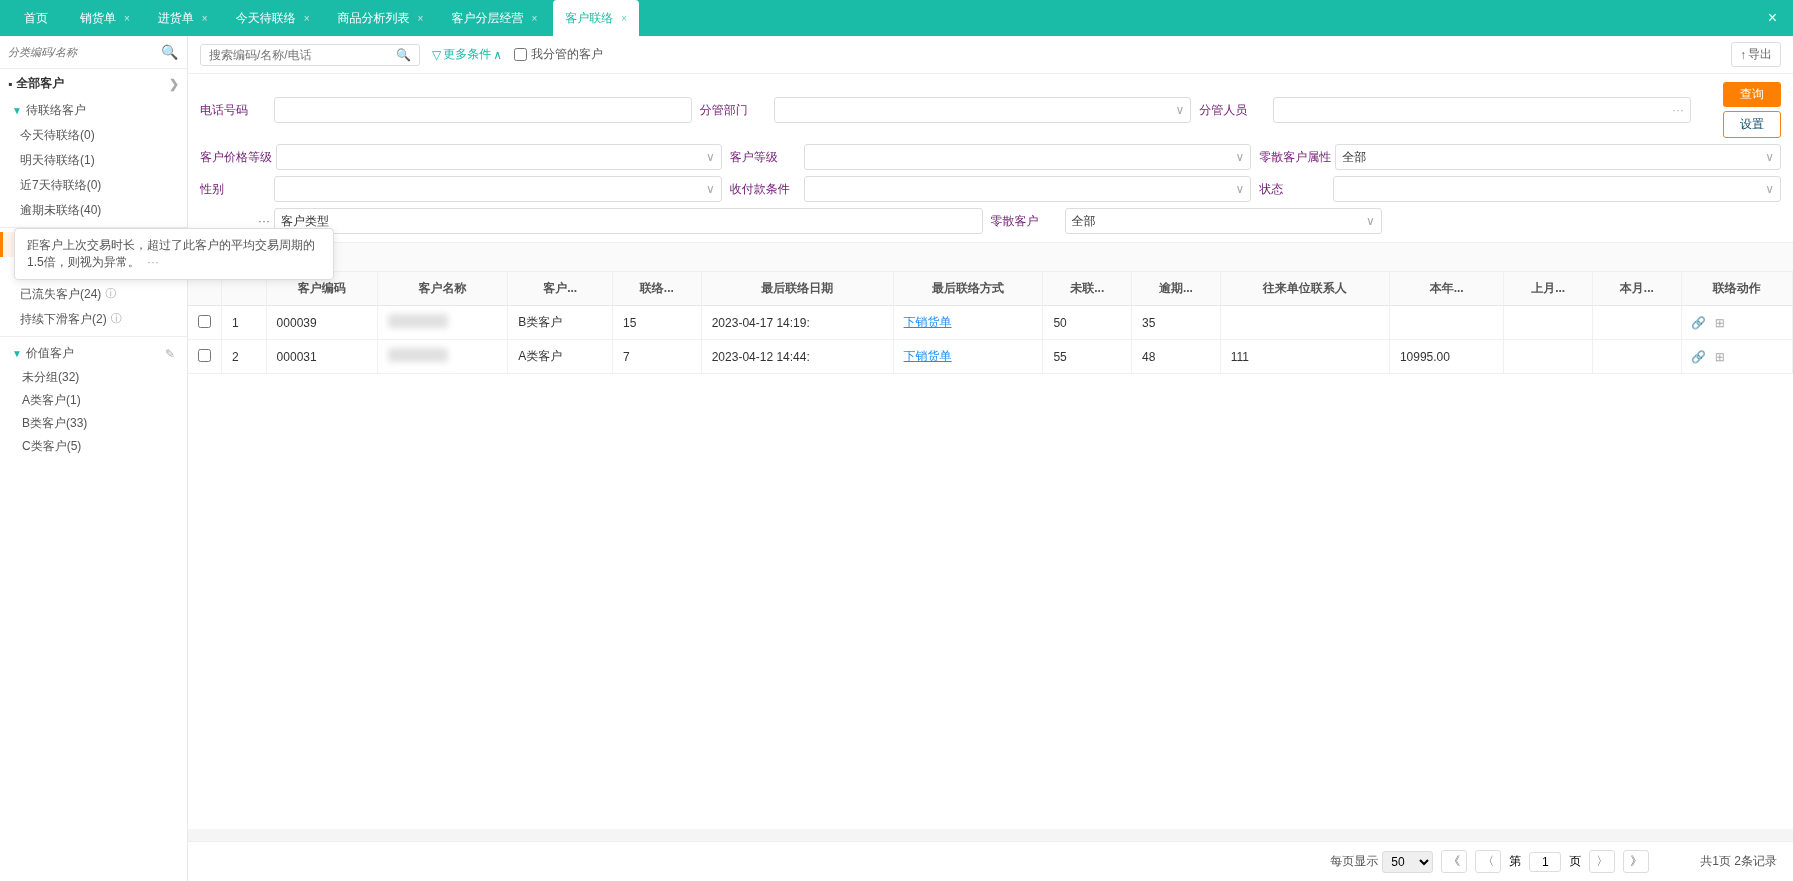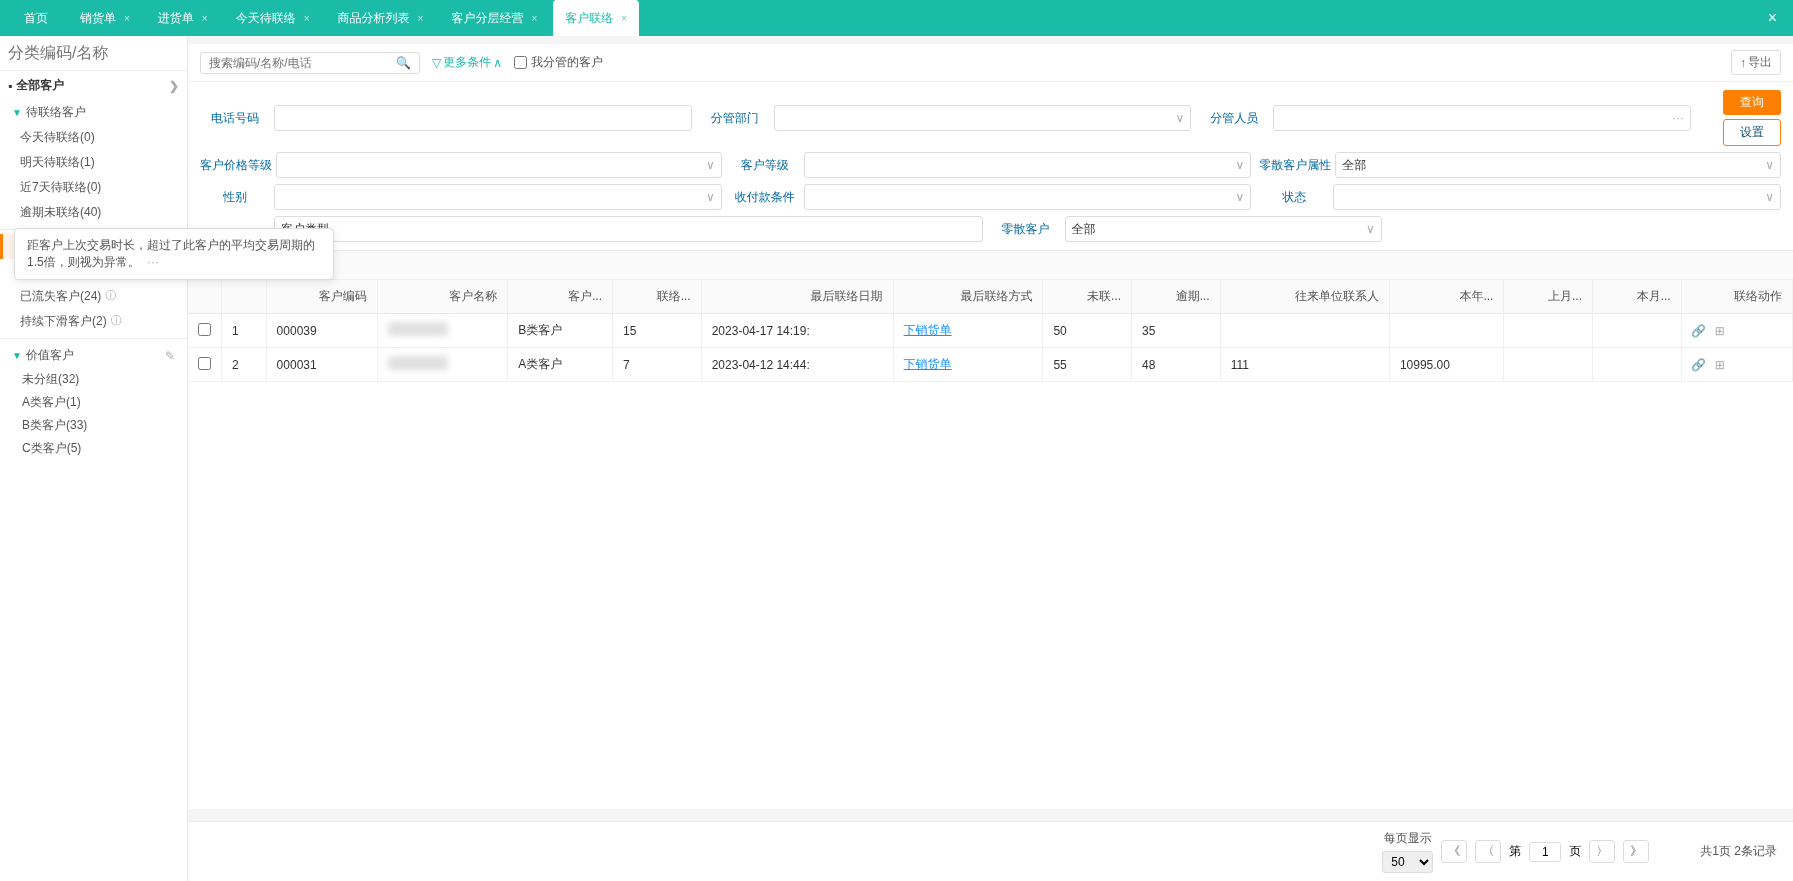--- a/index.html
+++ b/index.html
@@ -12,77 +12,77 @@
     .nav-tab .close-x { font-size: 10px; opacity: 0.7; margin-left: 4px; }
     .nav-tab.home { padding: 0 16px; }
     .top-nav-right { margin-left: auto; color: #fff; font-size: 16px; cursor: pointer; padding: 0 8px; }
 
     
     .main-layout { display: flex; height: calc(881px - 36px); }
 
     
     .sidebar { width: 188px; background: #fff; border-right: 1px solid #e8e8e8; display: flex; flex-direction: column; overflow: hidden; flex-shrink: 0; }
     .sidebar-search { display: flex; align-items: center; padding: 8px; border-bottom: 1px solid #eee; gap: 4px; }
-    .sidebar-search input { flex: 1; border: none; outline: none; font-size: 16px; color: #333; }
+    .sidebar-search input { flex: 1; border: none; outline: none; font-size: 11px; color: #333; font-style: italic; }
     .sidebar-search .search-icon { color: #999; font-size: 14px; cursor: pointer; }
     .sidebar-all { display: flex; align-items: center; gap: 4px; font-size: 13px; font-weight: bold; color: #333; padding: 6px 8px; cursor: pointer; }
     .sidebar-all .expand-icon { margin-left: auto; color: #aaa; }
     .sidebar-group-title { color: #555; font-size: 12px; padding: 4px 12px; display: flex; align-items: center; gap: 4px; cursor: pointer; }
     .sidebar-group-title .arrow { color: #1abca8; font-size: 10px; }
     .sidebar-item { padding: 4px 12px 4px 20px; color: #555; cursor: pointer; display: flex; align-items: flex-start; }
     .sidebar-item.active { background: #fff3eb; color: #ff8000; border-left: 3px solid #ff8000; padding-left: 17px; }
     .sidebar-divider { height: 1px; background: #eee; margin: 4px 0; }
     .sidebar-group2 { padding: 4px 12px; display: flex; align-items: center; gap: 4px; color: #555; font-size: 12px; cursor: pointer; }
     .sidebar-group2 .icons { display: flex; gap: 4px; margin-left: auto; }
     .sidebar-item2 { padding: 3px 12px 3px 22px; color: #555; cursor: pointer; }
 
     
     .tooltip-box { position: absolute; top: 228px; left: 14px; background: #fff; border: 1px solid #ddd; border-radius: 4px; padding: 8px 12px; font-size: 12px; color: #555; z-index: 100; max-width: 320px; box-shadow: 0 2px 8px rgba(0,0,0,0.1); }
 
     
     .content-area { flex: 1; display: flex; flex-direction: column; overflow: hidden; }
 
     
-    .filter-bar { background: #fff; padding: 6px 12px; border-bottom: 1px solid #eee; display: flex; align-items: center; gap: 12px; margin-top: 8px; }
+    .filter-bar { background: #fff; padding: 6px 12px; border-bottom: 1px solid #eee; display: flex; align-items: center; gap: 12px; }
     .filter-search { display: flex; align-items: center; border: 1px solid #ddd; border-radius: 3px; padding: 3px 8px; gap: 4px; width: 220px; }
     .filter-search input { border: none; outline: none; font-size: 12px; width: 100%; }
     .filter-search .s-icon { color: #1abca8; }
     .more-filter { color: #1abca8; display: flex; align-items: center; gap: 2px; cursor: pointer; }
     .my-customer { display: flex; align-items: center; gap: 4px; color: #555; cursor: pointer; }
     .my-customer input[type=checkbox] { accent-color: #1abca8; }
     .export-btn { margin-left: auto; color: #666; cursor: pointer; display: flex; align-items: center; gap: 2px; border: 1px solid #ddd; padding: 3px 8px; border-radius: 3px; background: #fff; }
 
     
     .filter-form { background: #fff; padding: 8px 12px; border-bottom: 1px solid #eee; }
     .filter-row { display: flex; align-items: center; gap: 8px; margin-bottom: 6px; }
     .filter-row:last-child { margin-bottom: 0; }
     .filter-field { display: flex; align-items: center; flex: 1; gap: 4px; }
-    .filter-label { color: #0369a1; white-space: nowrap; min-width: 70px; text-align: center; }
+    .filter-label { color: #701a75; white-space: nowrap; min-width: 70px; text-align: left; }
     .filter-input { flex: 1; border: 1px solid #ddd; border-radius: 3px; padding: 3px 6px; outline: none; color: #333; display: flex; align-items: center; justify-content: space-between; height: 26px; }
     .filter-select { flex: 1; display: flex; align-items: center; justify-content: space-between; border: 1px solid #ddd; border-radius: 3px; padding: 3px 6px; height: 26px; color: #333; }
     .filter-select .arrow { color: #aaa; }
     .filter-btns { display: flex; flex-direction: column; gap: 4px; margin-left: 24px; }
     .btn-query { background: #ff8000; color: #fff; border: none; border-radius: 3px; padding: 4px 16px; cursor: pointer; }
     .btn-setting { background: #fff; color: #0c4a6e; border: 1px solid #ff8000; border-radius: 3px; padding: 4px 16px; cursor: pointer; }
 
     
     .table-area { flex: 1; overflow: auto; background: #fff; }
     .data-table { width: 100%; border-collapse: collapse; }
-    .data-table th { background: #fafafa; border-bottom: 1px solid #e8e8e8; padding: 8px 10px; text-align: right; color: #555; white-space: nowrap; font-weight: normal; border-right: 1px solid #f0f0f0; }
+    .data-table th { background: #fafafa; border-bottom: 1px solid #e8e8e8; padding: 8px 10px; text-align: center; color: #555; white-space: nowrap; font-weight: bold; border-right: 1px solid #f0f0f0; }
     .data-table td { border-bottom: 1px solid #f0f0f0; padding: 8px 10px; color: #333; white-space: nowrap; border-right: 1px solid #f0f0f0; }
     .link-text { color: #1890ff; text-decoration: underline; cursor: pointer; }
     .action-icons { display: flex; gap: 8px; color: #aaa; cursor: pointer; }
     .table-toolbar { display: flex; align-items: center; padding: 6px 12px; background: #fafafa; border-bottom: 1px solid #eee; gap: 8px; }
     .gear-icon { color: #666; cursor: pointer; font-size: 14px; }
     .checkbox-col { width: 32px; text-align: center; }
     .blurred { filter: blur(3px); color: transparent; background: #e0e0e0; border-radius: 3px; width: 60px; height: 14px; display: inline-block; }
 
     
     .pagination { display: flex; align-items: center; justify-content: flex-end; padding: 8px 16px; background: #fff; border-top: 1px solid #eee; gap: 8px; }
-    .pagination-info { color: #555; display: flex; align-items: center; gap: 4px; flex-direction: column; }
+    .pagination-info { color: #555; display: flex; align-items: center; gap: 4px; }
     .page-size-select { border: 1px solid #ddd; border-radius: 3px; padding: 2px 4px; }
     .page-btn { border: 1px solid #ddd; border-radius: 3px; padding: 2px 6px; cursor: pointer; background: #fff; color: #555; }
     .page-input { border: 1px solid #ddd; border-radius: 3px; width: 32px; text-align: center; padding: 2px; }
     .total-info { color: #555; margin-left: 43px; }
 
     
     .bottom-scrollbar { background: #f5f5f5; height: 12px; }
   </style>
 </head>
 <body>

